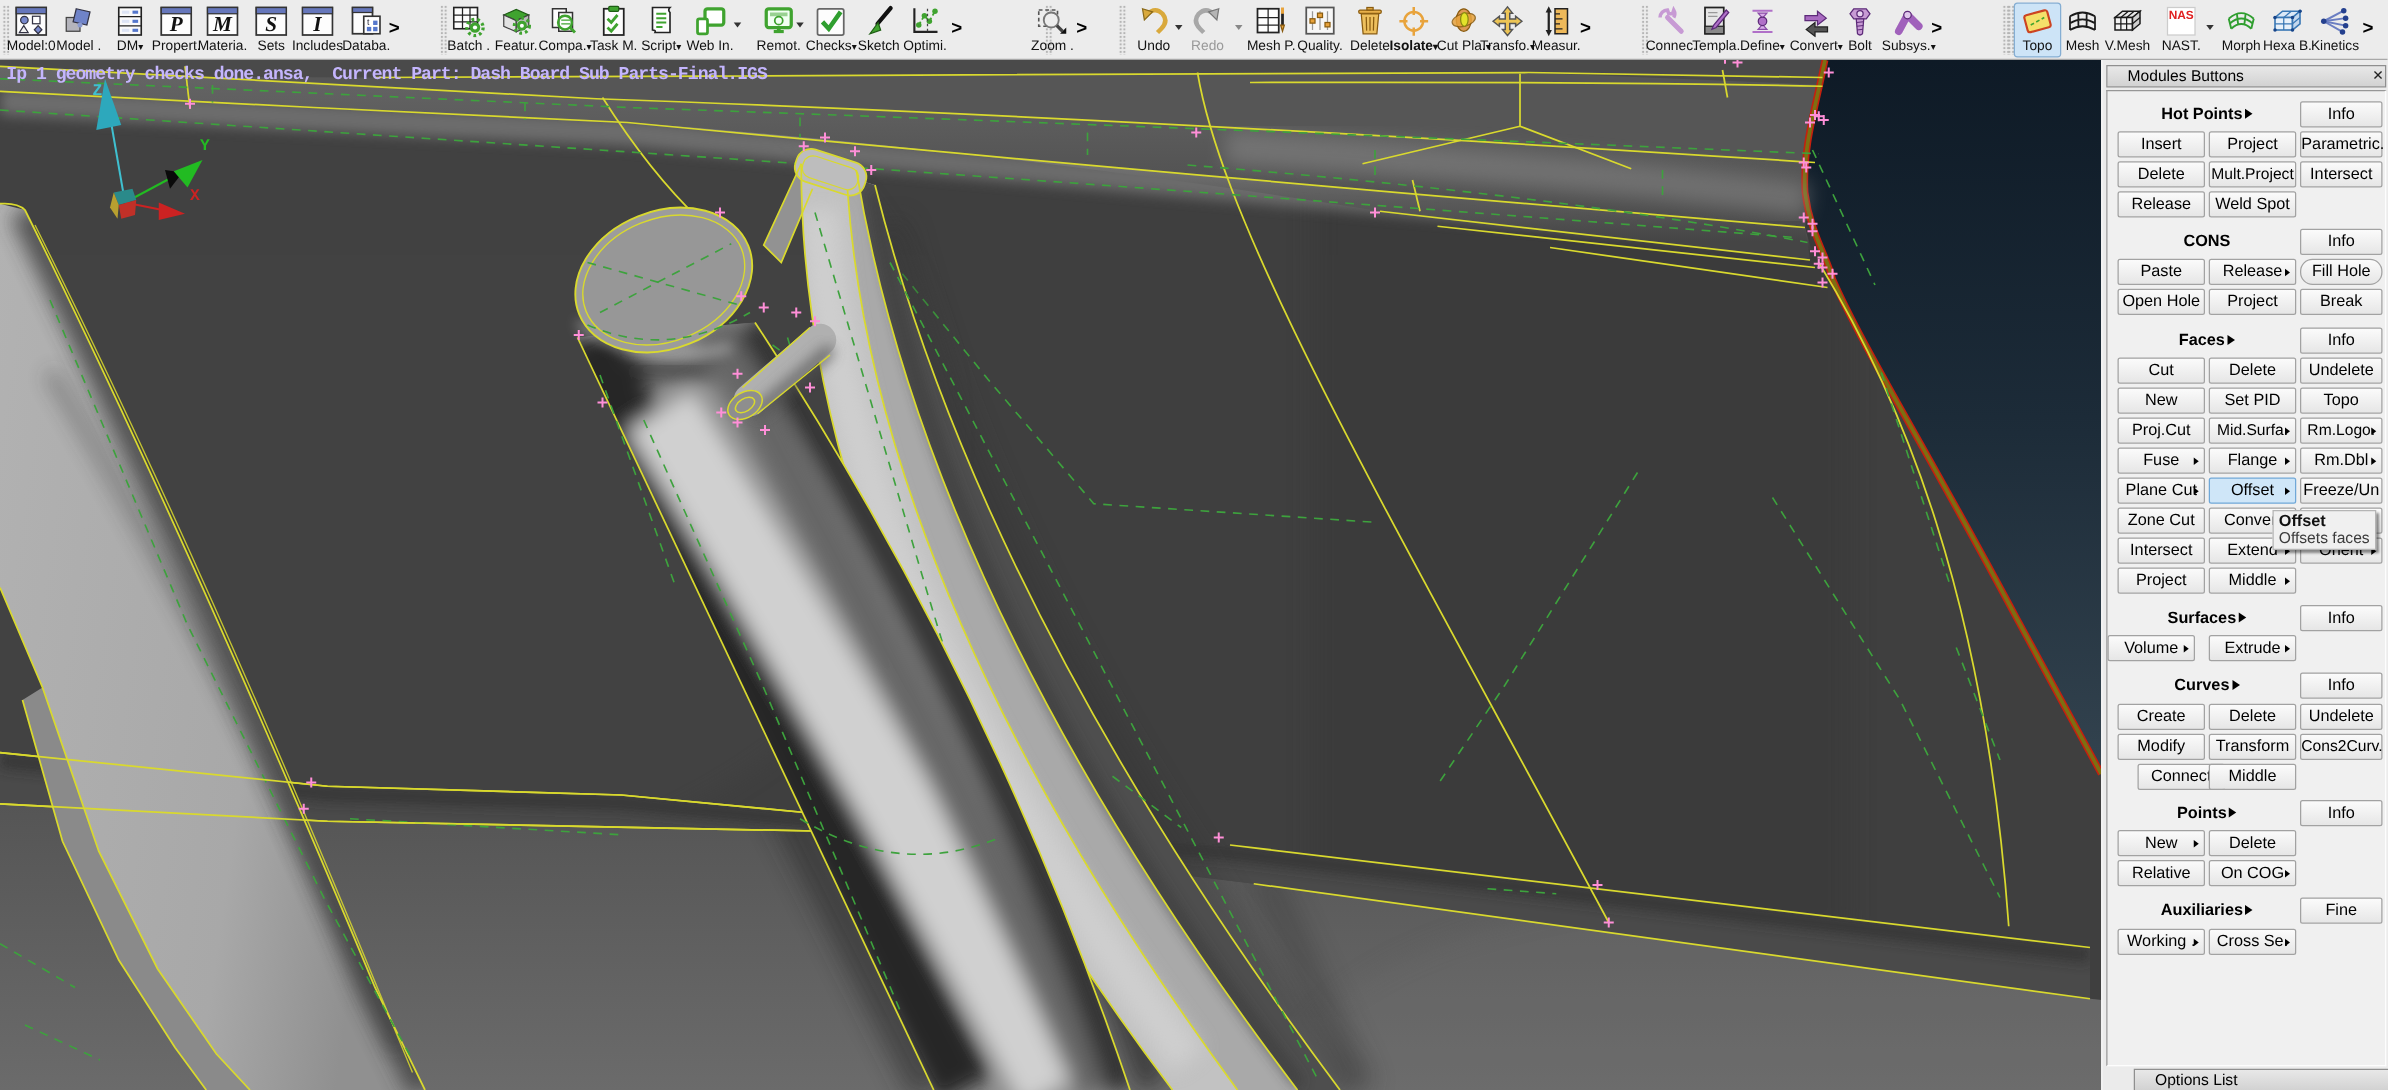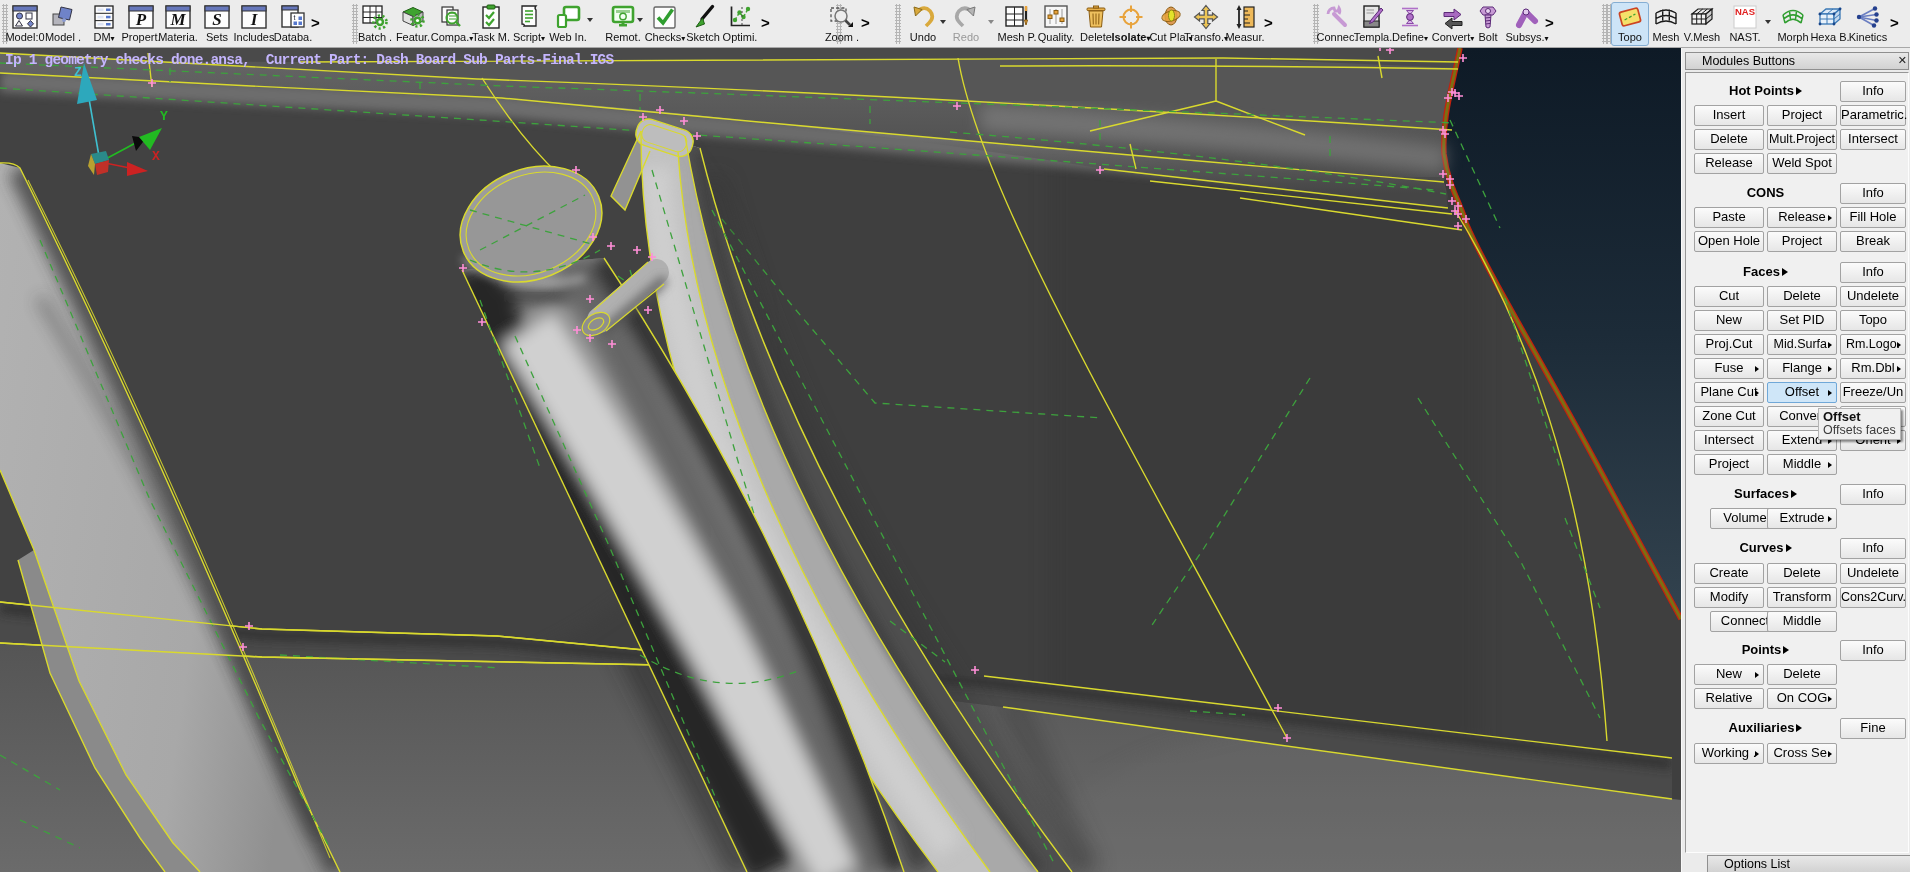--- a/index.html
+++ b/index.html
@@ -718,21 +718,21 @@
 <div class="btn" style="left:154px;top:32px;width:66px;">Parametric.</div>
 <div class="btn" style="left:8px;top:56px;width:70px;">Delete</div>
 <div class="btn" style="left:81px;top:56px;width:70px;font-size:12.5px;">Mult.Project</div>
 <div class="btn" style="left:154px;top:56px;width:66px;">Intersect</div>
 <div class="btn" style="left:8px;top:80px;width:70px;">Release</div>
 <div class="btn" style="left:81px;top:80px;width:70px;">Weld Spot</div>
 <div class="hdr" style="left:8px;top:110px;width:143px;">CONS</div>
 <div class="btn" style="left:154px;top:110px;width:66px;">Info</div>
 <div class="btn" style="left:8px;top:134px;width:70px;">Paste</div>
 <div class="btn" style="left:81px;top:134px;width:70px;">Release<span class="ar"></span></div>
-<div class="btn" style="left:154px;top:134px;width:66px;">Fill Hole</div>
+<div class="btn" style="left:154px;top:134px;width:66px;border-radius:10px;">Fill Hole</div>
 <div class="btn" style="left:8px;top:158px;width:70px;">Open Hole</div>
 <div class="btn" style="left:81px;top:158px;width:70px;">Project</div>
 <div class="btn" style="left:154px;top:158px;width:66px;">Break</div>
 <div class="hdr" style="left:8px;top:189px;width:143px;">Faces<span class="har"></span></div>
 <div class="btn" style="left:154px;top:189px;width:66px;">Info</div>
 <div class="btn" style="left:8px;top:213px;width:70px;">Cut</div>
 <div class="btn" style="left:81px;top:213px;width:70px;">Delete</div>
 <div class="btn" style="left:154px;top:213px;width:66px;">Undelete</div>
 <div class="btn" style="left:8px;top:237px;width:70px;">New</div>
 <div class="btn" style="left:81px;top:237px;width:70px;">Set PID</div>
@@ -749,21 +749,21 @@
 <div class="btn" style="left:8px;top:333px;width:70px;">Zone Cut</div>
 <div class="btn" style="left:81px;top:333px;width:70px;">Convert<span class="ar"></span></div>
 <div class="btn" style="left:154px;top:333px;width:66px;">Unfreeze</div>
 <div class="btn" style="left:8px;top:357px;width:70px;">Intersect</div>
 <div class="btn" style="left:81px;top:357px;width:70px;">Extend<span class="ar"></span></div>
 <div class="btn" style="left:154px;top:357px;width:66px;">Orient<span class="ar"></span></div>
 <div class="btn" style="left:8px;top:381px;width:70px;">Project</div>
 <div class="btn" style="left:81px;top:381px;width:70px;">Middle<span class="ar"></span></div>
 <div class="hdr" style="left:8px;top:411px;width:143px;">Surfaces<span class="har"></span></div>
 <div class="btn" style="left:154px;top:411px;width:66px;">Info</div>
-<div class="btn" style="left:24px;top:435px;width:70px;">Volume<span class="ar"></span></div>
+<div class="btn" style="left:0;top:435px;width:70px;">Volume<span class="ar"></span></div>
 <div class="btn" style="left:81px;top:435px;width:70px;">Extrude<span class="ar"></span></div>
 <div class="hdr" style="left:8px;top:465px;width:143px;">Curves<span class="har"></span></div>
 <div class="btn" style="left:154px;top:465px;width:66px;">Info</div>
 <div class="btn" style="left:8px;top:490px;width:70px;">Create</div>
 <div class="btn" style="left:81px;top:490px;width:70px;">Delete</div>
 <div class="btn" style="left:154px;top:490px;width:66px;">Undelete</div>
 <div class="btn" style="left:8px;top:514px;width:70px;">Modify</div>
 <div class="btn" style="left:81px;top:514px;width:70px;">Transform</div>
 <div class="btn" style="left:154px;top:514px;width:66px;font-size:12.5px;">Cons2Curv.</div>
 <div class="btn" style="left:24px;top:538px;width:70px;">Connect<span class="ar"></span></div>

